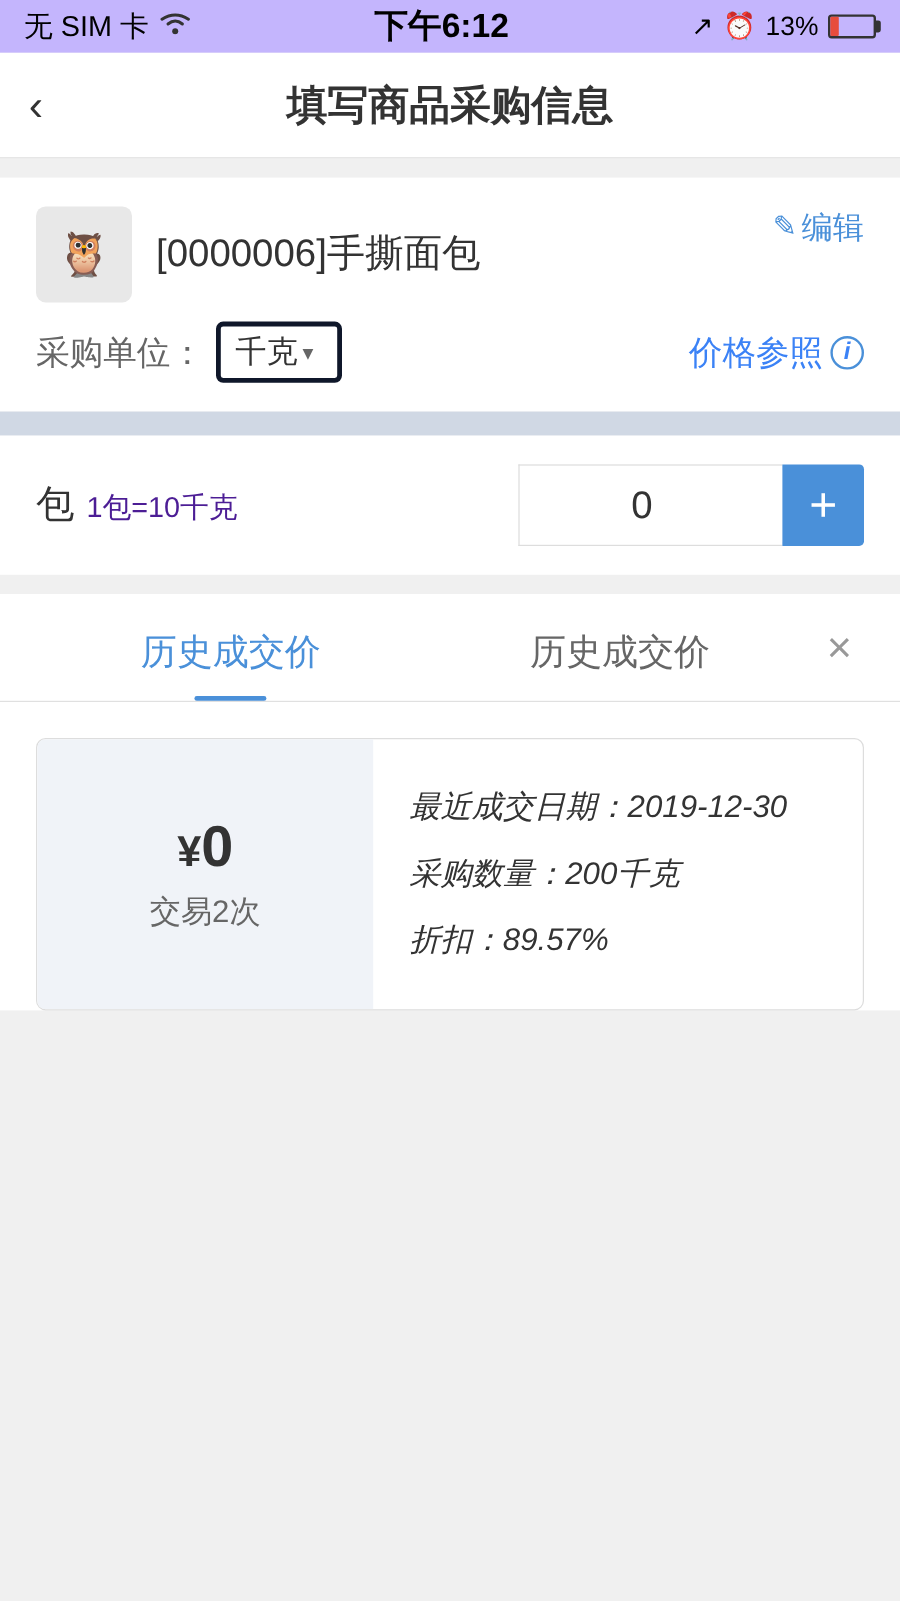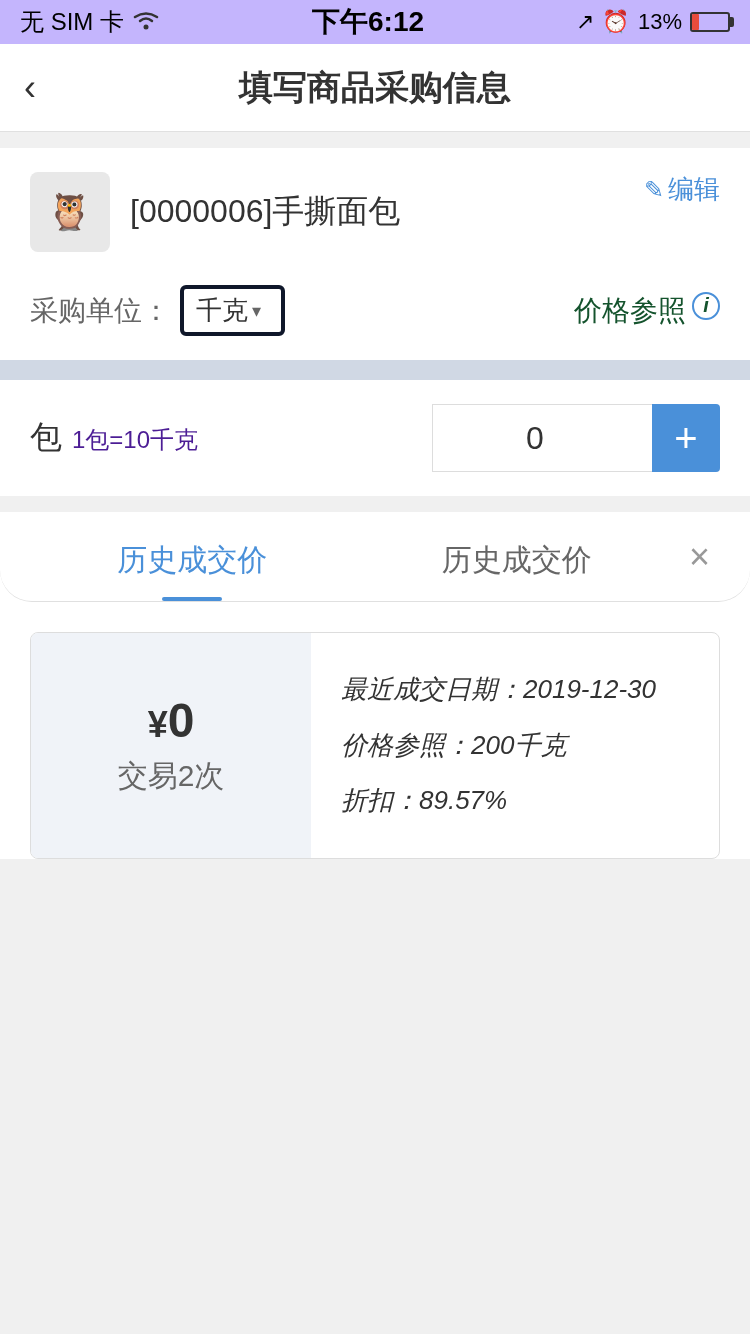--- a/index.html
+++ b/index.html
@@ -126,21 +126,21 @@
       gap: 4px;
       cursor: pointer;
     }
     .edit-icon {
       font-size: 24px;
     }
     .product-unit-row {
       display: flex;
       align-items: center;
       justify-content: space-between;
-      margin-top: 33px;
+      margin-top: 16px;
     }
     .unit-label {
       font-size: 28px;
       color: #666;
     }
     .unit-select {
       border: 4px solid #0f172a;
       border-radius: 6px;
       padding: 4px 20px 4px 12px;
       font-size: 26px;
@@ -149,23 +149,24 @@
       position: relative;
       display: inline-flex;
       align-items: center;
       gap: 4px;
     }
     .unit-dropdown-arrow {
       font-size: 18px;
       color: #666;
     }
     .price-ref {
-      color: #14532d;
+      color: #3b82f6;
       font-size: 28px;
       display: flex;
+      align-items: center;
       gap: 6px;
       cursor: pointer;
     }
     .price-ref-icon {
       width: 28px;
       height: 28px;
       border: 2px solid #4a90d9;
       border-radius: 50%;
       display: inline-flex;
       align-items: center;
@@ -240,21 +241,20 @@
       margin-top: 16px;
     }
 
     
     .tab-bar {
       display: flex;
       align-items: center;
       border-bottom: 1px solid #e0e0e0;
       padding: 0 30px;
       position: relative;
-      border-radius: 32px;
     }
     .tab-item {
       flex: 1;
       text-align: center;
       padding: 28px 0 20px;
       font-size: 30px;
       color: #666;
       cursor: pointer;
       position: relative;
     }
@@ -299,21 +299,21 @@
     .transaction-price {
       font-size: 48px;
       font-weight: bold;
       color: #333;
     }
     .transaction-price .yen {
       font-size: 36px;
       font-weight: bold;
     }
     .transaction-count {
-      font-size: 30px;
+      font-size: 26px;
       color: #666;
       margin-top: 8px;
     }
     .transaction-right {
       flex: 1;
       padding: 36px 30px;
       display: flex;
       flex-direction: column;
       justify-content: flex-start;
       gap: 14px;
@@ -424,21 +424,21 @@
       <div class="transaction-price">
         <span class="yen">¥</span><span>0</span>
       </div>
       <div class="transaction-count">交易2次</div>
     </div>
     <div class="transaction-right">
       <div class="transaction-detail">
         <span>最近成交日期：</span><span>2019-12-30</span>
       </div>
       <div class="transaction-detail">
-        <span>价格参照：</span><span>200千克</span>
+        <span>采购数量：</span><span>200千克</span>
       </div>
       <div class="transaction-detail">
         <span>折扣：</span><span>89.57%</span>
       </div>
     </div>
   </div>
 
 </div>
 
 <div class="footer-space"></div>

